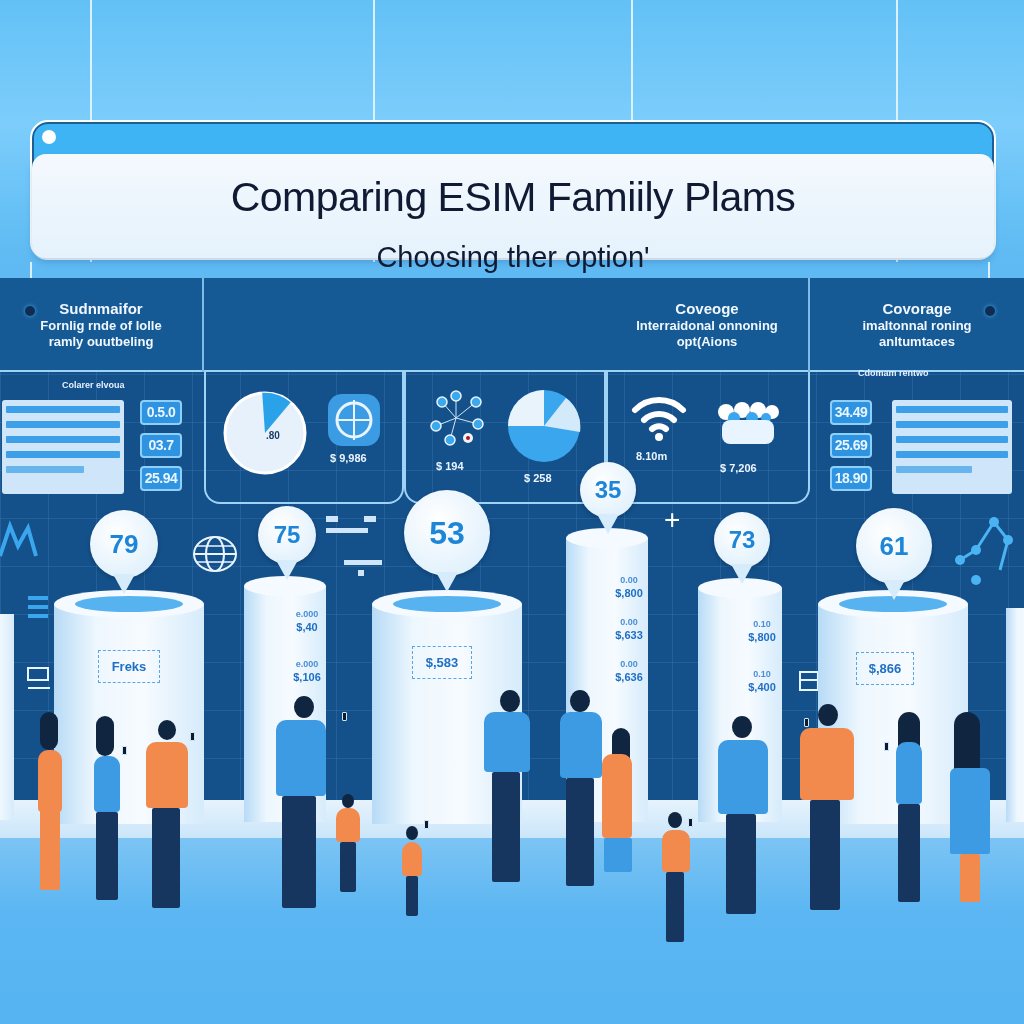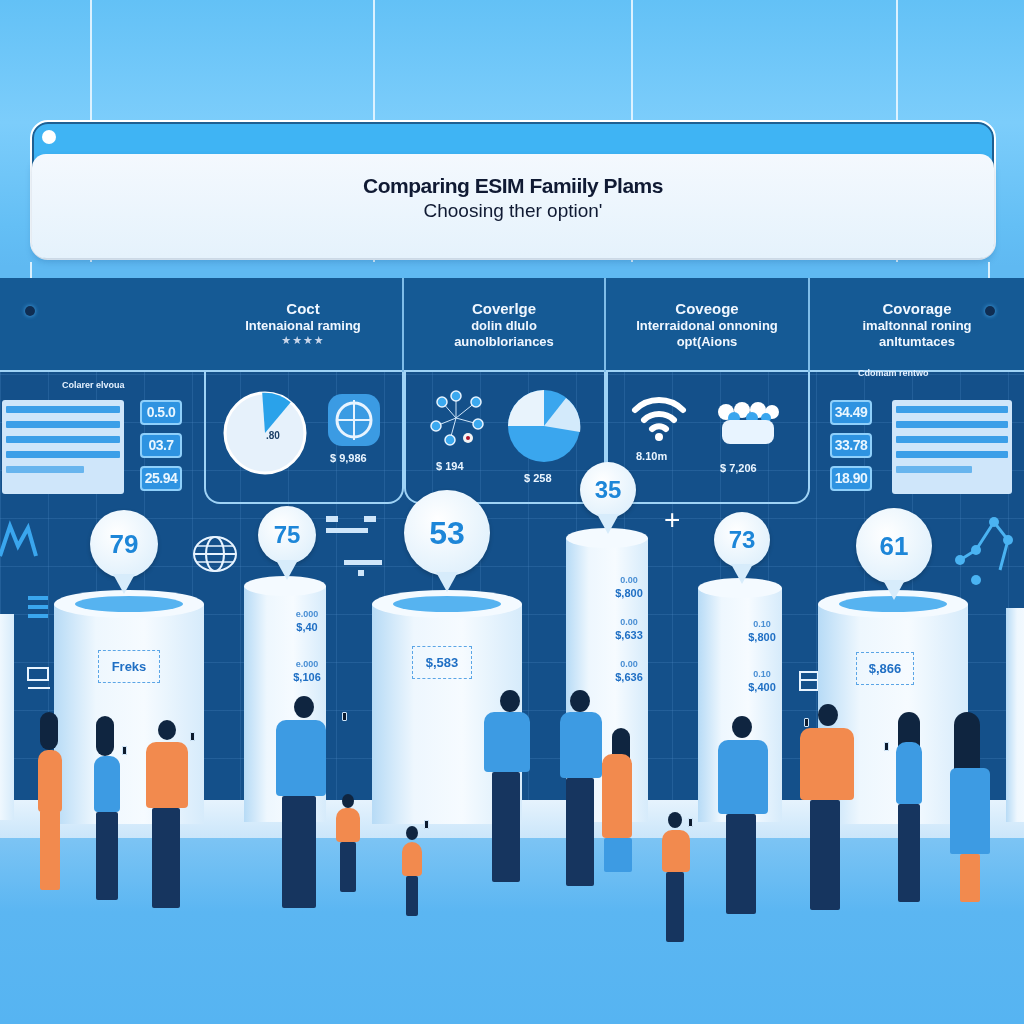--- a/index.html
+++ b/index.html
@@ -19,22 +19,22 @@
     position: absolute; left: 30px; top: 120px; width: 966px; height: 140px;
     border-radius: 18px; background: #3fb4f4; border: 2px solid #ffffff;
     box-shadow: 0 0 0 2px #1d5f92 inset;
   }
   .banner-dot { position: absolute; left: 10px; top: 8px; width: 14px; height: 14px; border-radius: 50%; background: #fff; }
   .banner-inner {
     position: absolute; left: 0; top: 32px; right: 0; bottom: 0;
     border-radius: 14px; background: linear-gradient(180deg, #f4f9fe, #e5f2fc);
     text-align: center; box-shadow: 0 4px 6px rgba(20,80,140,.25);
   }
-  .banner-title { margin-top: 20px; font-size: 21px; font-weight: bold; color: #101a33; letter-spacing: -0.5px; }
-  .banner-sub { margin-top: 2px; font-size: 19px; color: #101a33; }
+  .banner-title { margin-top: 20px; font-size: 41px; font-weight: normal; color: #101a33; letter-spacing: -0.5px; }
+  .banner-sub { margin-top: 20px; font-size: 29px; color: #101a33; }
 
   
   .board {
     position: absolute; left: 0; top: 278px; width: 1024px; height: 560px;
     background: #14508a;
     background-image:
       linear-gradient(rgba(80,140,200,.25) 1px, transparent 1px),
       linear-gradient(90deg, rgba(80,140,200,.25) 1px, transparent 1px);
     background-size: 48px 48px;
   }
@@ -115,29 +115,24 @@
     <div class="banner-title">Comparing ESIM Famiily  Plams</div>
     <div class="banner-sub">Choosing ther option'</div>
   </div>
 </div>
 <div class="string" style="left:30px;top:262px;height:40px"></div>
 <div class="string" style="left:988px;top:262px;height:40px"></div>
 
 <div class="board"></div>
 
 <div class="col-header-row">
-  <div class="col-head" style="left:204px;width:200px">
-    <div class="t1">Coct</div>
-    <div class="t2">Intenaional raming</div>
-    <div class="stars">★★★★</div>
-  </div>
-  <div class="col-head" style="left:404px;width:202px">
-    <div class="t1">Coverlge</div>
-    <div class="t2">dolin dlulo</div>
-    <div class="t2">aunolbloriances</div>
+  <div class="col-head" style="left:0;width:204px">
+    <div class="t1">Sudnmaifor</div>
+    <div class="t2">Fornlig rnde of lolle</div>
+    <div class="t2">ramly ouutbeling</div>
   </div>
   <div class="col-head" style="left:606px;width:204px">
     <div class="t1">Coveoge</div>
     <div class="t2">Interraidonal onnoning</div>
     <div class="t2">opt(Aions</div>
   </div>
   <div class="col-head" style="left:810px;width:214px;border-right:none">
     <div class="t1">Covorage</div>
     <div class="t2">imaltonnal roning</div>
     <div class="t2">anltumtaces</div>
@@ -228,21 +223,21 @@
         <circle cx="50" cy="18" r="5"></circle>
       </g>
     <rect x="6" y="20" width="52" height="24" rx="8" fill="#e8f4ff"></rect>
   </svg>
   <div class="val-text" style="left:112px;top:90px">$ 7,206</div>
 </div>
 
 <div>
   <div class="mini-label" style="left:858px;top:368px">Cdomam rentwo</div>
   <div class="val-chip" style="left:830px;top:400px">34.49</div>
-  <div class="val-chip" style="left:830px;top:433px">33.78</div>
+  <div class="val-chip" style="left:830px;top:433px">25.69</div>
   <div class="val-chip" style="left:830px;top:466px">18.90</div>
   <div class="bars-card" style="left:892px;top:400px;width:120px;height:94px">
     <div></div>
       <div></div>
       <div></div>
       <div></div>
       <div class="short"></div>
   </div>
 </div>
 

